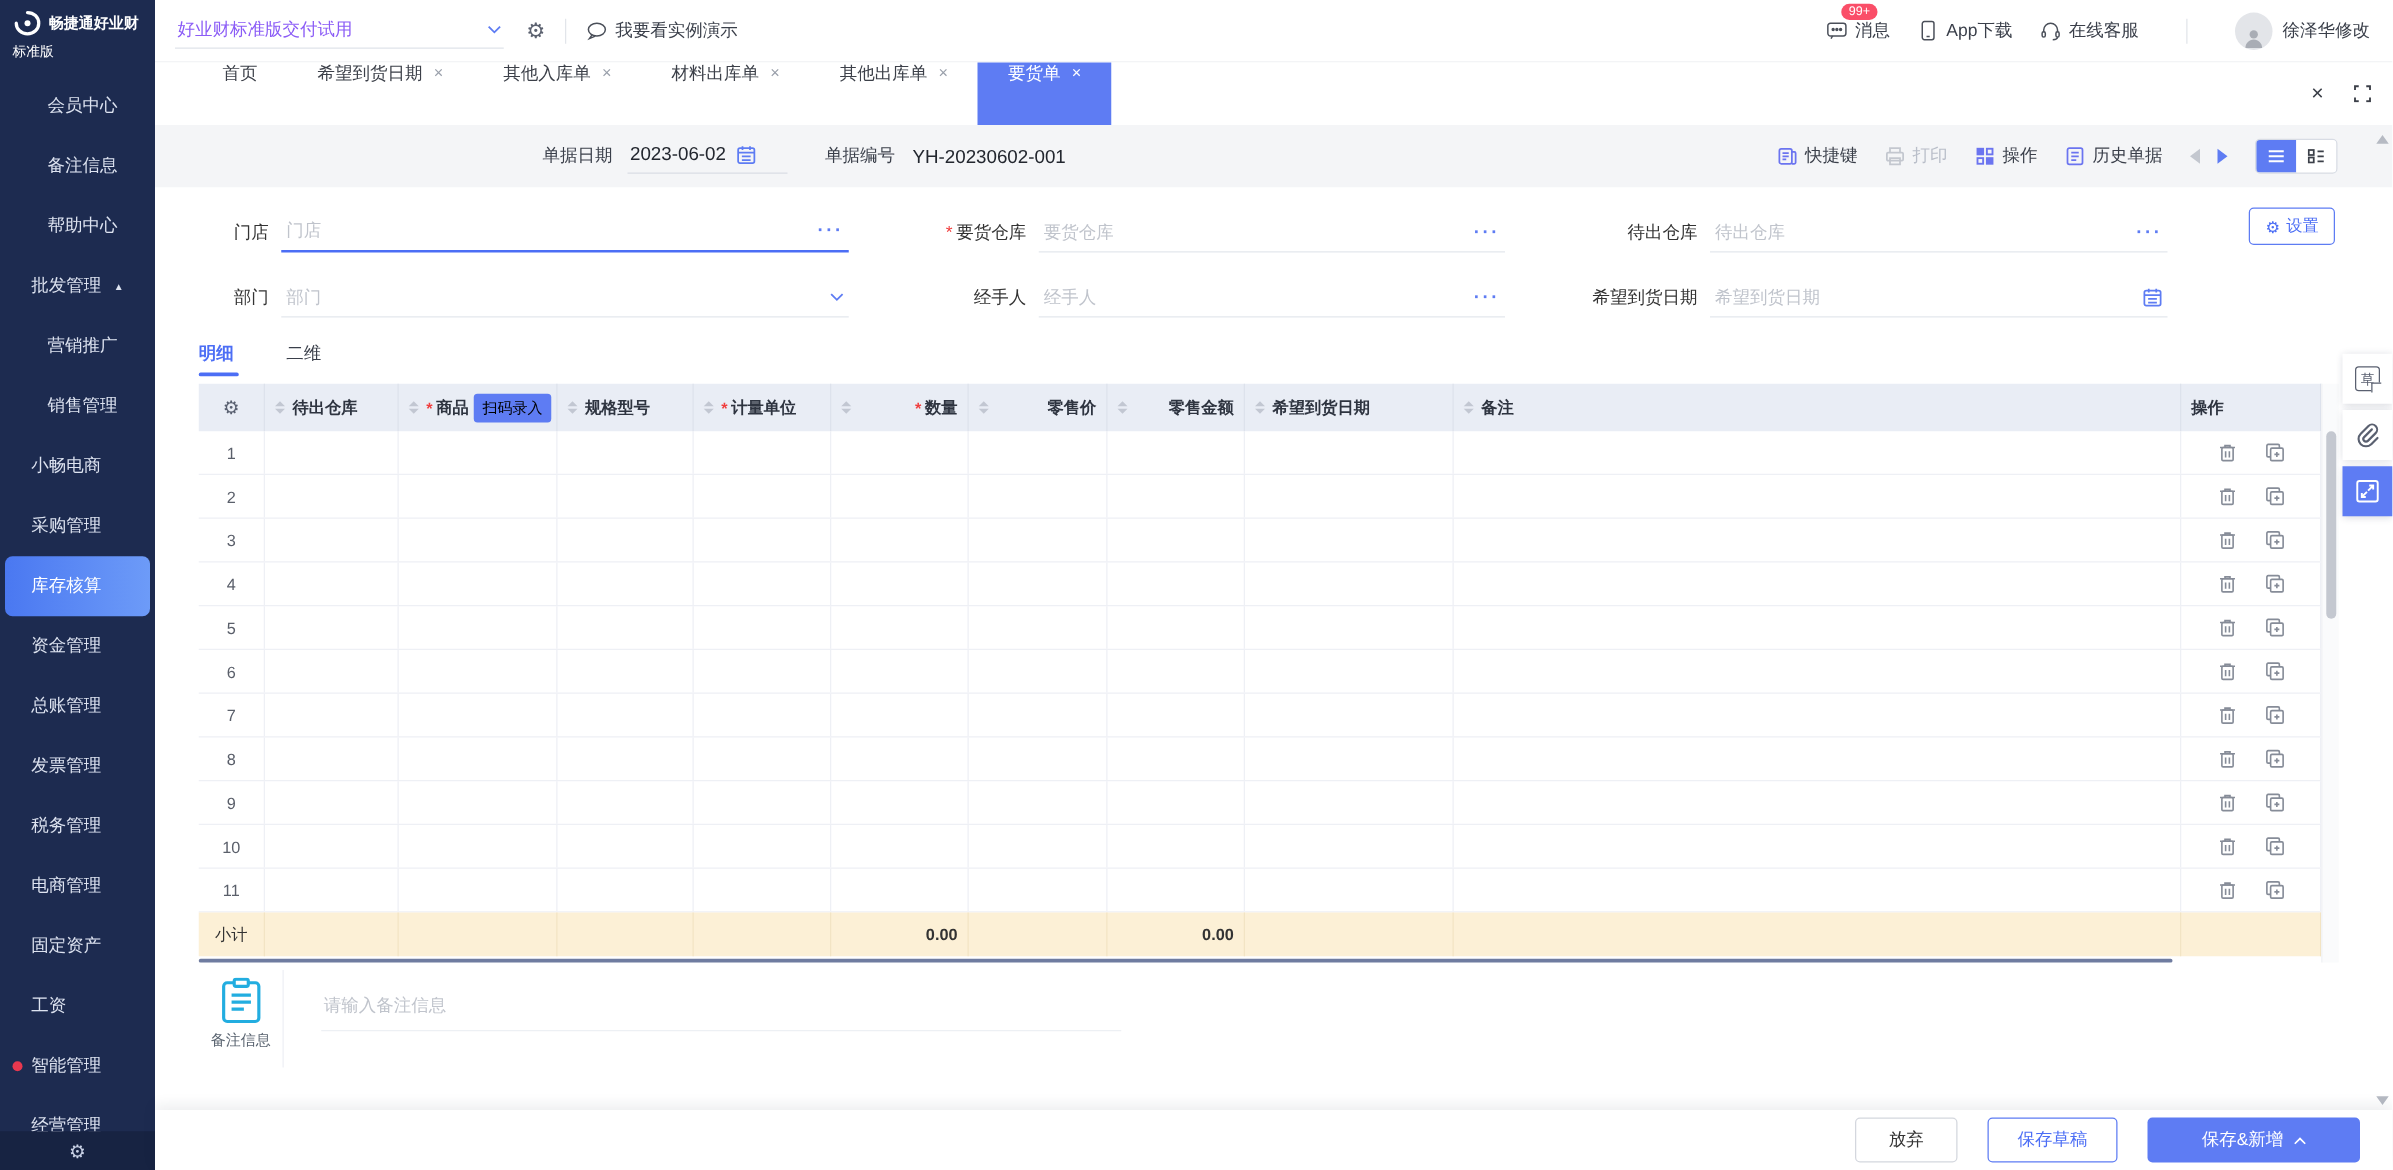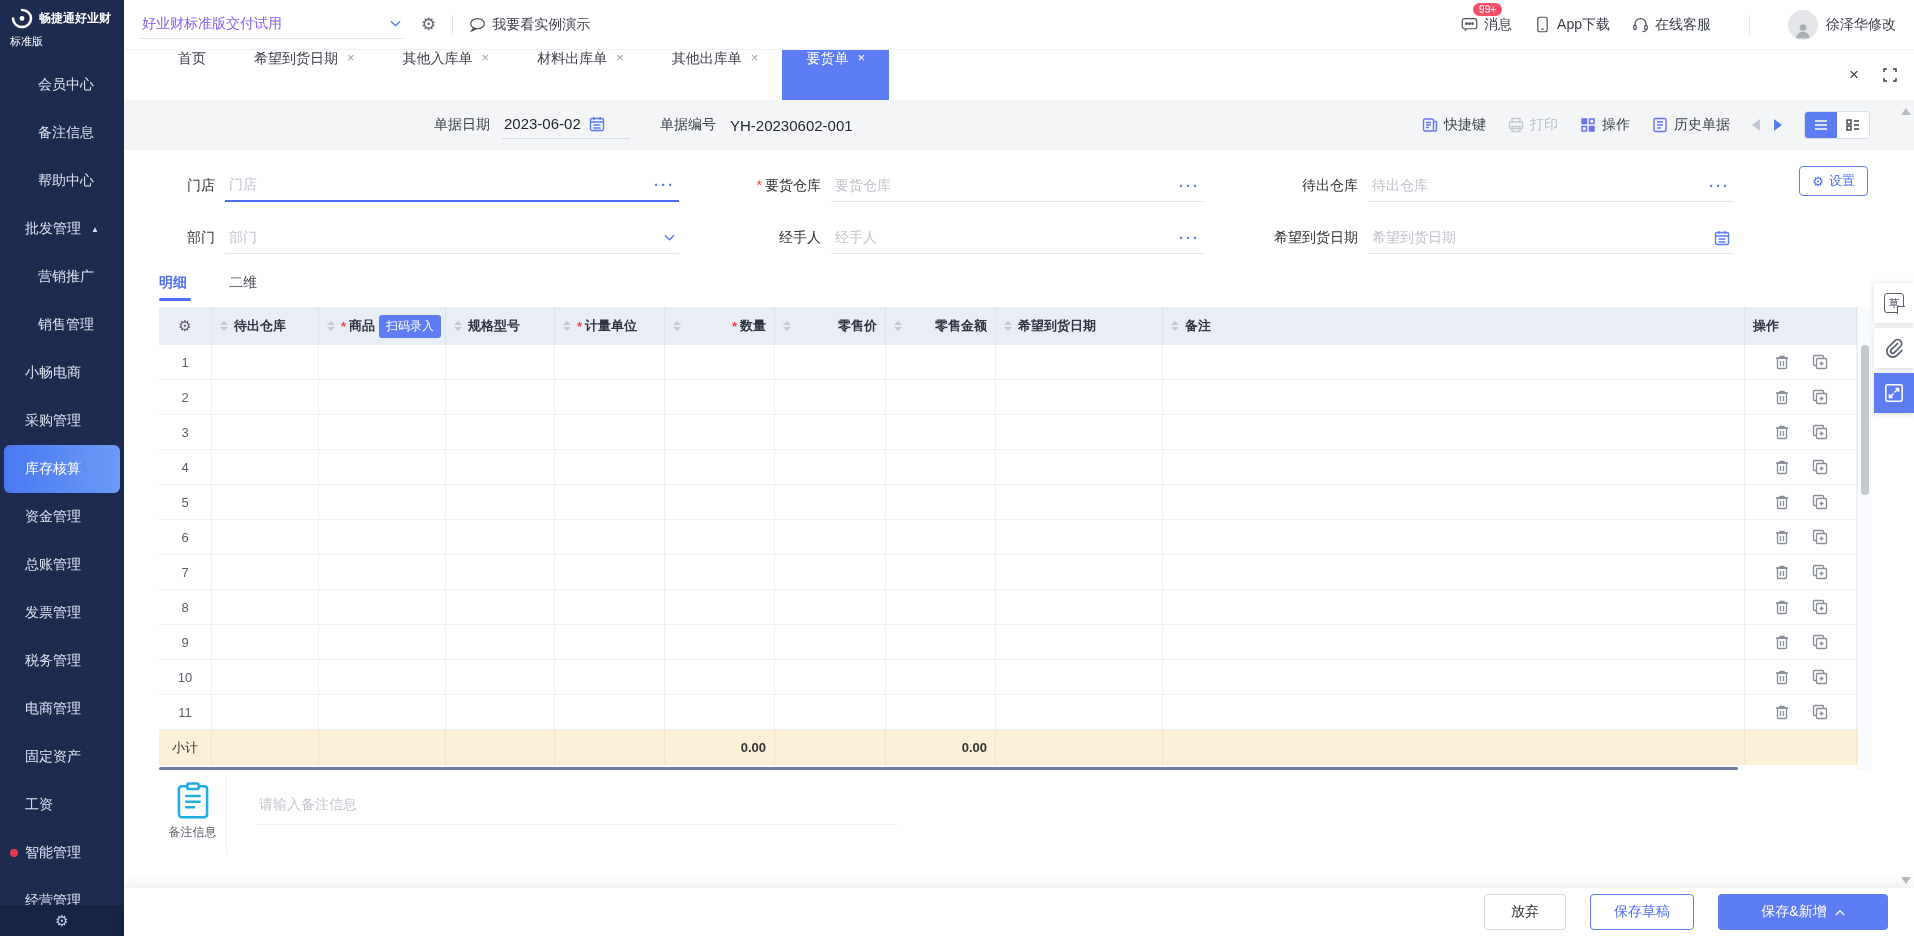--- a/index.html
+++ b/index.html
@@ -105,21 +105,21 @@
   .gt-main { flex:1; min-width:0; }
   .thead-row { display:grid; grid-template-columns:var(--cols); height:38px; background:#e9edf5; }
   .hcell { display:flex; align-items:center; gap:6px; padding:0 8px; font-size:13px; font-weight:bold; color:#2e3440; border-right:1px solid #dde2ec; overflow:visible; white-space:nowrap; }
   .hcell.gear { justify-content:center; color:#596070; font-size:15px; font-weight:normal; }
   .hcell.right { justify-content:space-between; }
   .sort { display:inline-flex; flex-direction:column; gap:2px; flex-shrink:0; }
   .sort b { width:0; height:0; border-left:4px solid transparent; border-right:4px solid transparent; display:block; }
   .sort .up { border-bottom:4px solid #c2c7d2; }
   .sort .dn { border-top:4px solid #c2c7d2; }
   .hlab { display:flex; align-items:center; }
-  .scan-badge { background:#5e7cf3; color:#ffffff; font-size:12px; font-weight:normal; padding:3px 7px; border-radius:3px; margin-left:-2px; cursor:pointer; position:relative; z-index:2; }
+  .scan-badge { background:#5e7cf3; color:#000000; font-size:12px; font-weight:normal; padding:3px 7px; border-radius:3px; margin-left:-2px; cursor:pointer; position:relative; z-index:2; }
   .trow { display:grid; grid-template-columns:var(--cols); height:35px; border-bottom:1px solid #eef0f5; }
   .tcell { border-right:1px solid #eef0f5; display:flex; align-items:center; padding:0 8px; font-size:13px; }
   .tcell.num { justify-content:center; color:#5a5f6a; padding:0; }
   .tcell.ops { justify-content:center; gap:22px; }
   .tcell.ops svg { width:16px; height:16px; color:#868c98; cursor:pointer; }
   .tcell.right { justify-content:flex-end; font-weight:bold; }
   .strow { display:grid; grid-template-columns:var(--cols); height:35px; background:#fcf0d6; }
   .strow .tcell { border-right:1px solid #f2e4c4; font-weight:normal; color:#333; }
   .strow .tcell.right { font-weight:bold; }
   .hscroll-thumb { height:3px; width:93%; background:#6f7ca0; border-radius:2px; margin-top:2px; }

